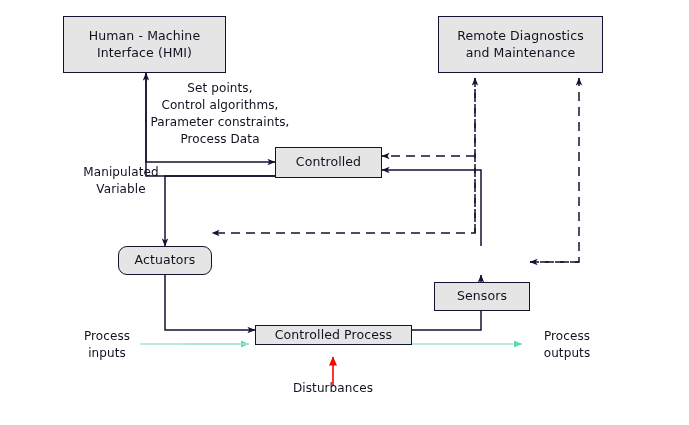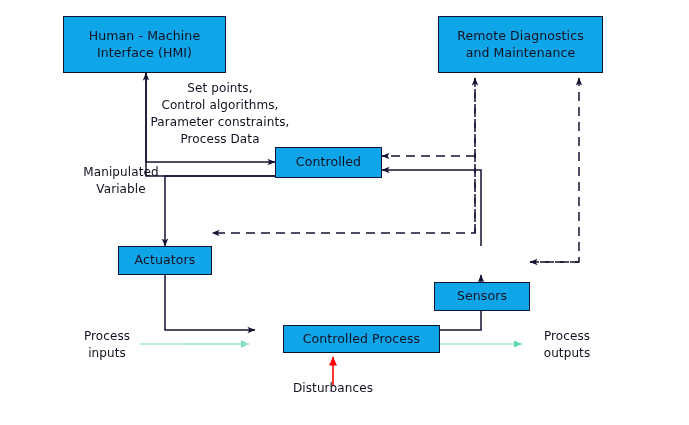--- a/index.html
+++ b/index.html
@@ -18,21 +18,21 @@
   svg#wires {
     position: absolute;
     left: 0; top: 0;
     width: 689px;
     height: 425px;
   }
   .node {
     position: absolute;
     box-sizing: border-box;
     border: 1.6px solid #121233;
-    background: #0ea5e9;
+    background: #e5e5e5;
     display: flex;
     align-items: center;
     justify-content: center;
     text-align: center;
     font-size: 12.5px;
     color: #111122;
     line-height: 1.35;
     letter-spacing: 0.1px;
   }
   .node span { display: block; padding: 0 4px; }
@@ -113,29 +113,29 @@
     <span>
         <span>Remote Diagnostics</span>
         <span>and Maintenance</span>
       </span>
   </div>
 
   <div class="node" style="left:275px; top:147px; width:107px; height:31px;">
     <span>Controlled</span>
   </div>
 
-  <div class="node" style="left:118px; top:246px; width:94px; height:29px;">
+  <div class="node" style="left:118px; top:246px; width:94px; height:29px;border-radius:9px;">
     <span>Actuators</span>
   </div>
 
   <div class="node" style="left:434px; top:246px; width:96px; height:29px;margin-top:36px;">
     <span>Sensors</span>
   </div>
 
-  <div class="node" style="left:255px; top:325px; width:157px; height:28px;margin-left:28px;">
+  <div class="node" style="left:255px; top:325px; width:157px; height:20px;">
     <span>Controlled Process</span>
   </div>
 
   <div class="flabel c" style="left:150px; top:80px; width:140px;">Set points,<br>Control algorithms,<br>Parameter constraints,<br>Process Data</div>
 
   <div class="flabel c" style="left:78px; top:164px; width:86px;">Manipulated<br>Variable</div>
 
 
   <div class="flabel c" style="left:76px; top:328px; width:62px;">Process<br>inputs</div>
 

